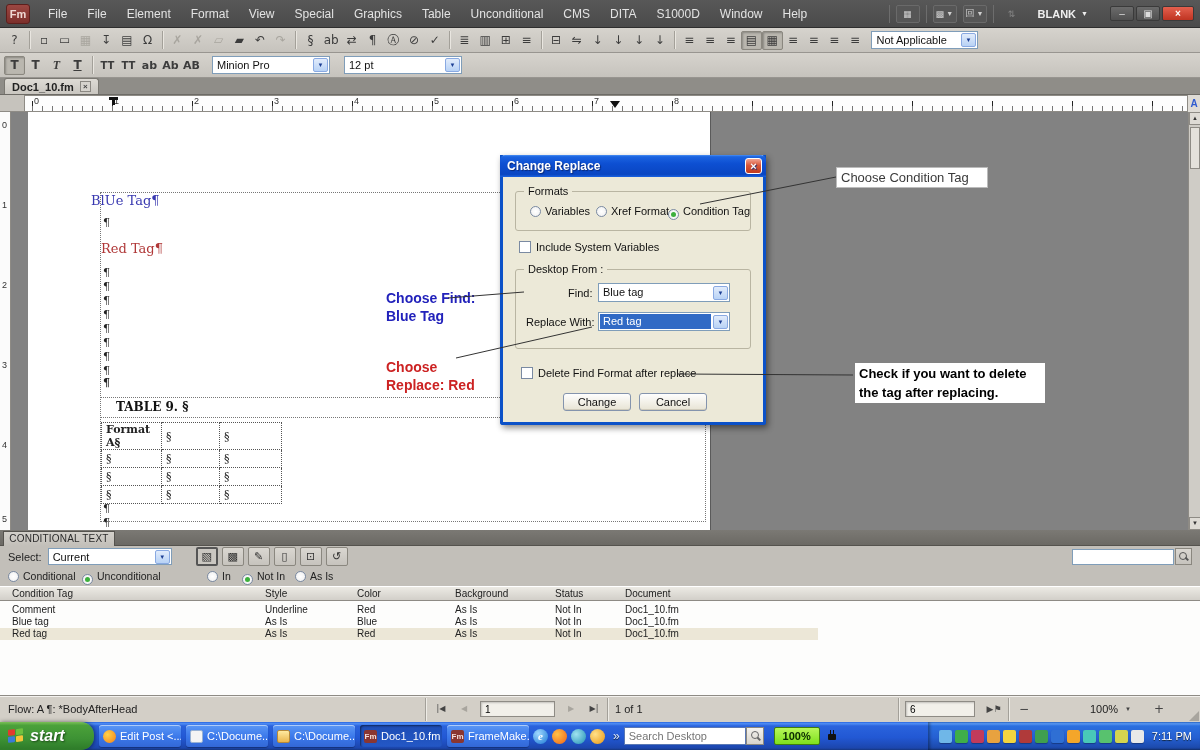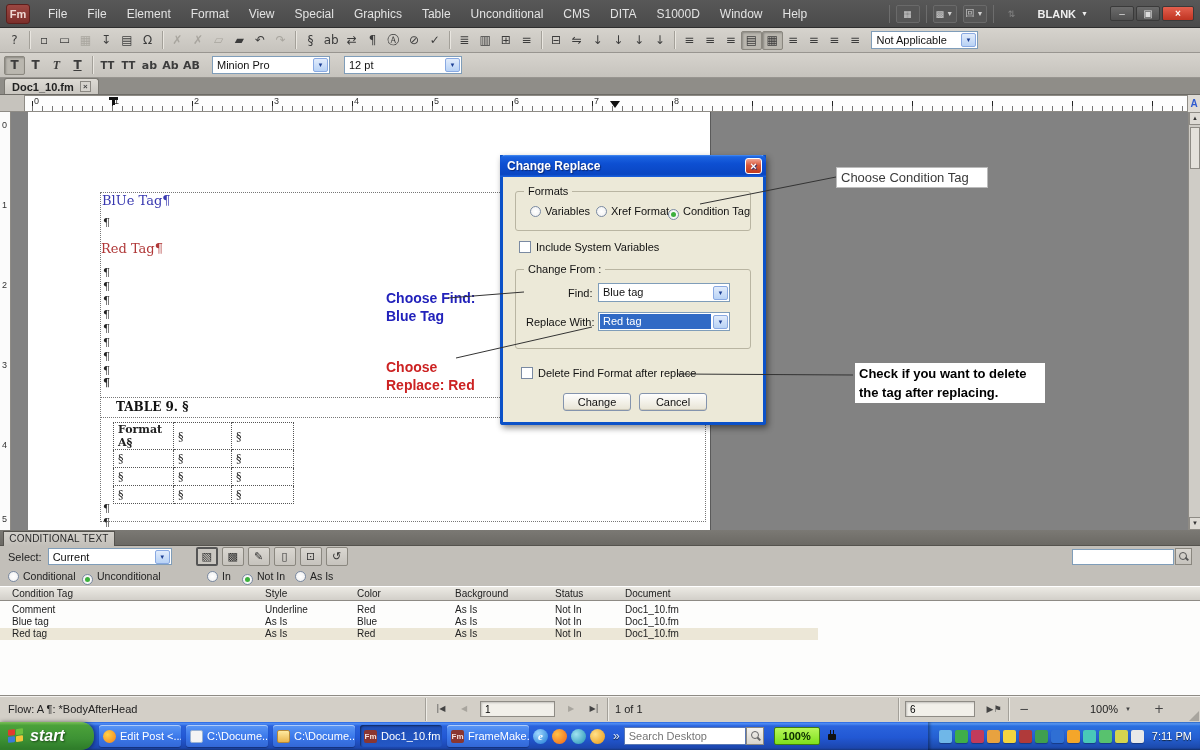--- a/index.html
+++ b/index.html
@@ -302,21 +302,21 @@
       <span class="num" style="top:248px">3</span>
       <span class="num" style="top:328px">4</span>
       <span class="num" style="top:402px">5</span>
     </div>
 
     <div class="page">
       <div class="txtframe" style="left:72px;top:80px;width:606px;height:330px"></div>
       <div class="dotline" style="left:72px;top:285px"></div>
       <div class="dotline" style="left:72px;top:305px"></div>
 
-      <span class="bluetag serif" style="left:74px">BlUe Tag¶</span>
+      <span class="bluetag serif" style="left:63px">BlUe Tag¶</span>
       <span class="pmark serif" style="left:75px;top:104px">¶</span>
       <span class="redtag serif" style="left:73px">Red Tag¶</span>
       <span class="pmark serif" style="left:75px;top:154px">¶</span>
       <span class="pmark serif" style="left:75px;top:168px">¶</span>
       <span class="pmark serif" style="left:75px;top:182px">¶</span>
       <span class="pmark serif" style="left:75px;top:196px">¶</span>
       <span class="pmark serif" style="left:75px;top:210px">¶</span>
       <span class="pmark serif" style="left:75px;top:224px">¶</span>
       <span class="pmark serif" style="left:75px;top:238px">¶</span>
       <span class="pmark serif" style="left:75px;top:252px">¶</span>
@@ -325,21 +325,21 @@
       <div class="annB">
         <div>Choose Find:</div>
         <div>Blue Tag</div>
       </div>
       <div class="annR">
         <div>Choose</div>
         <div>Replace: Red</div>
       </div>
 
       <span class="ttitle serif" style="left:88px">TABLE 9. §</span>
-      <table class="dtable" style="left:85px">
+      <table class="dtable" style="left:73px">
         <tbody>
             <tr>
           <td class="b" style="width:60px">Format A§</td>
           <td style="width:58px">§</td>
           <td style="width:62px">§</td>
         </tr>
         <tr>
           <td>§</td>
           <td>§</td>
           <td>§</td>
@@ -376,21 +376,21 @@
       <div class="group" style="left:12px;top:14px;width:236px;height:40px">
         <span class="glabel">Formats</span>
         <span class="ritem" style="left:14px;top:13px"><span class="xradio"></span><span>Variables</span></span>
         <span class="ritem" style="left:80px;top:13px"><span class="xradio"></span><span>Xref Format</span></span>
         <span class="ritem" style="left:152px;top:13px"><span class="xradio on"></span><span>Condition Tag</span></span>
       </div>
 
       <span class="ritem" style="left:16px;top:64px"><span class="xcheck"></span><span>Include System Variables</span></span>
 
       <div class="group" style="left:12px;top:92px;width:236px;height:80px">
-        <span class="glabel">Change From :</span>
+        <span class="glabel">Desktop From :</span>
         <span class="ritem" style="left:52px;top:17px">Find:</span>
         <span class="dcombo" style="left:82px;top:13px">
           <span class="cval">Blue tag</span>
           <span class="carrow">▼</span>
         </span>
         <span class="ritem" style="left:10px;top:46px">Replace With:</span>
         <span class="dcombo" style="left:82px;top:42px">
           <span class="cval sel">Red tag</span>
           <span class="carrow">▼</span>
         </span>

